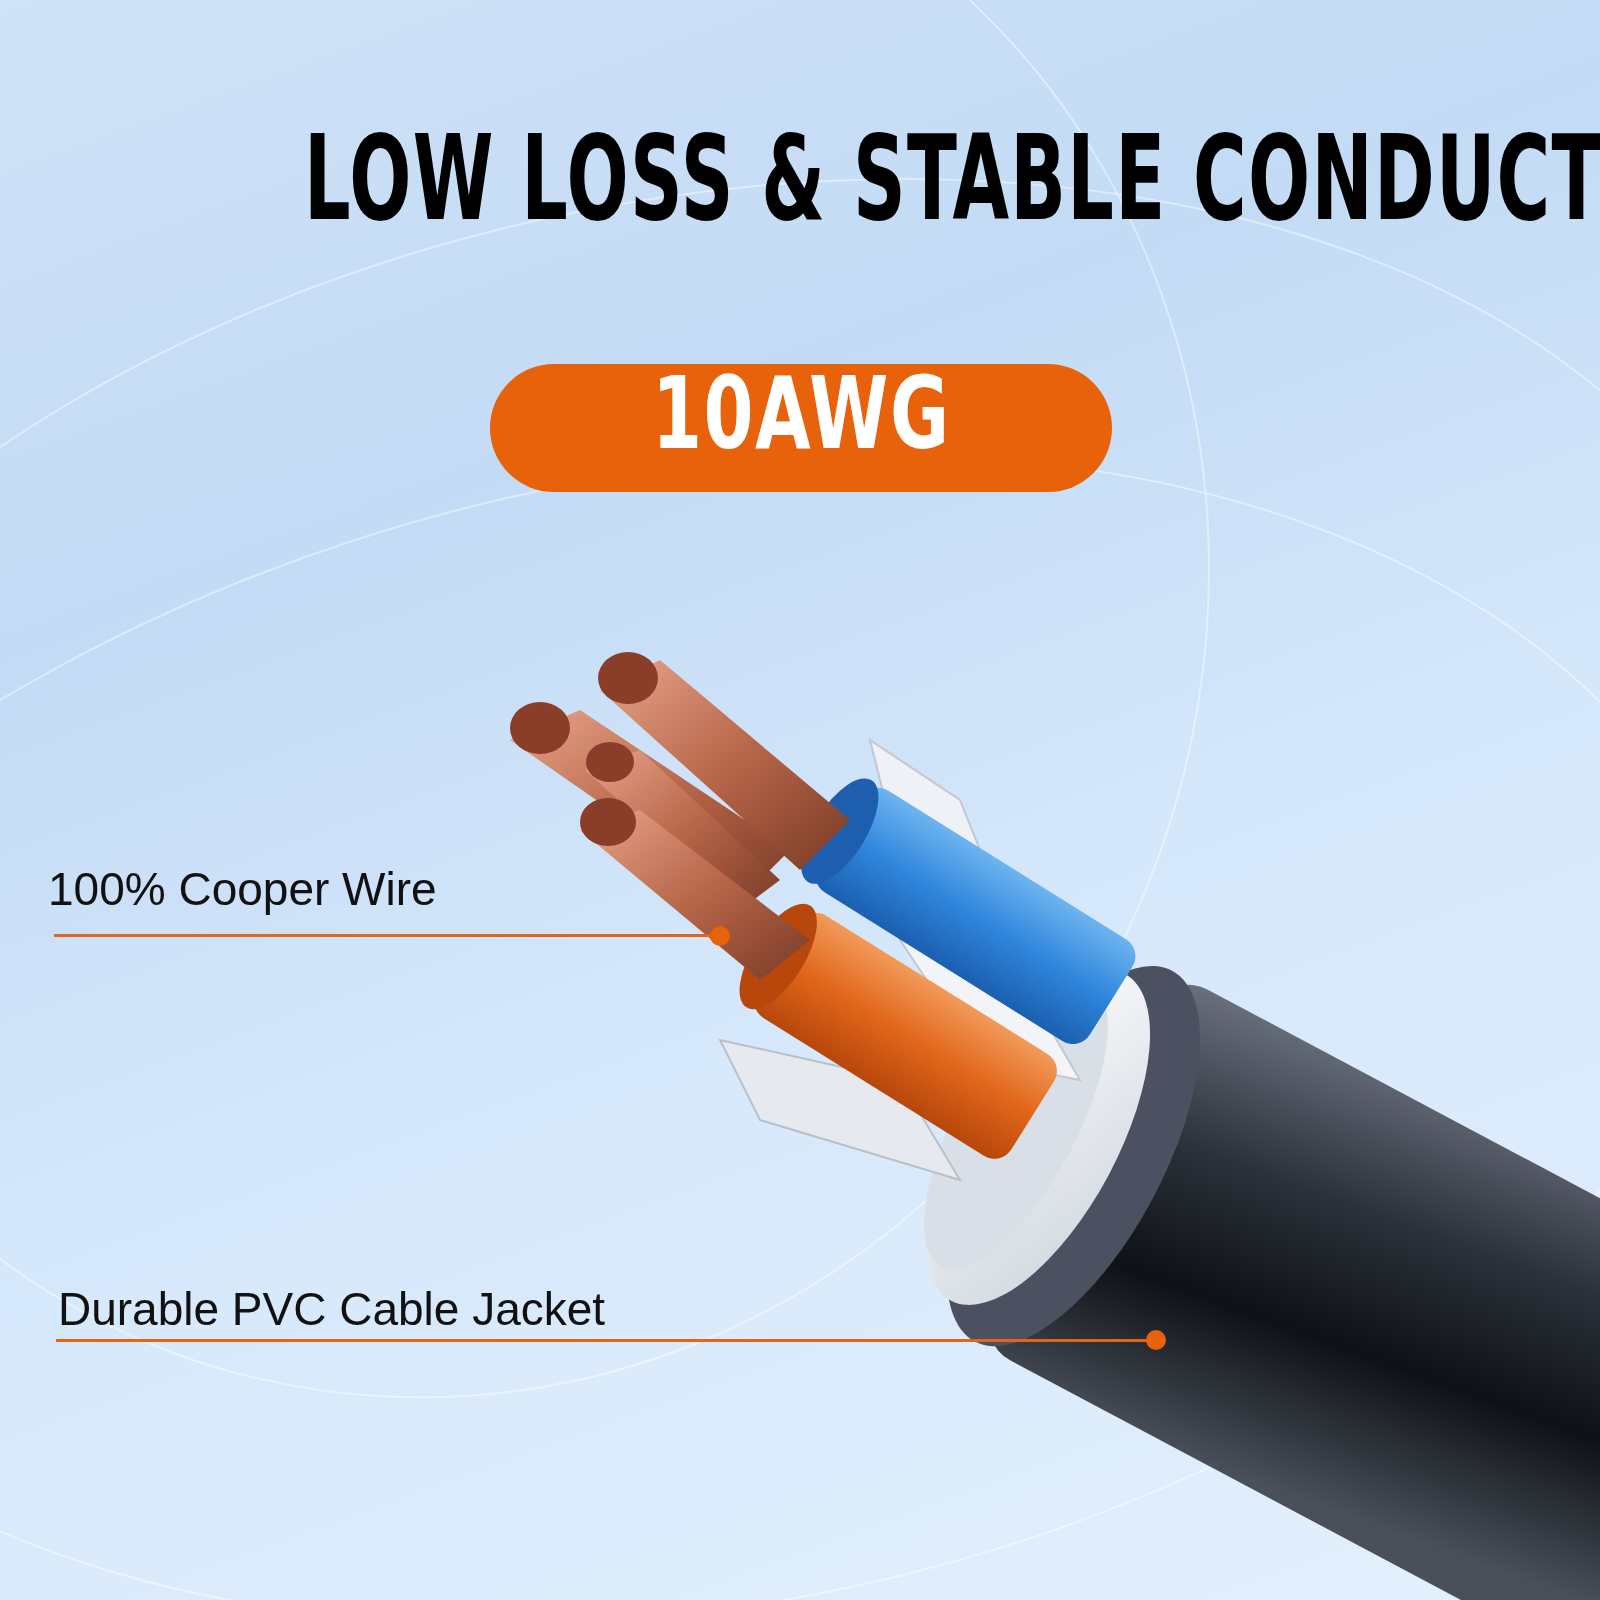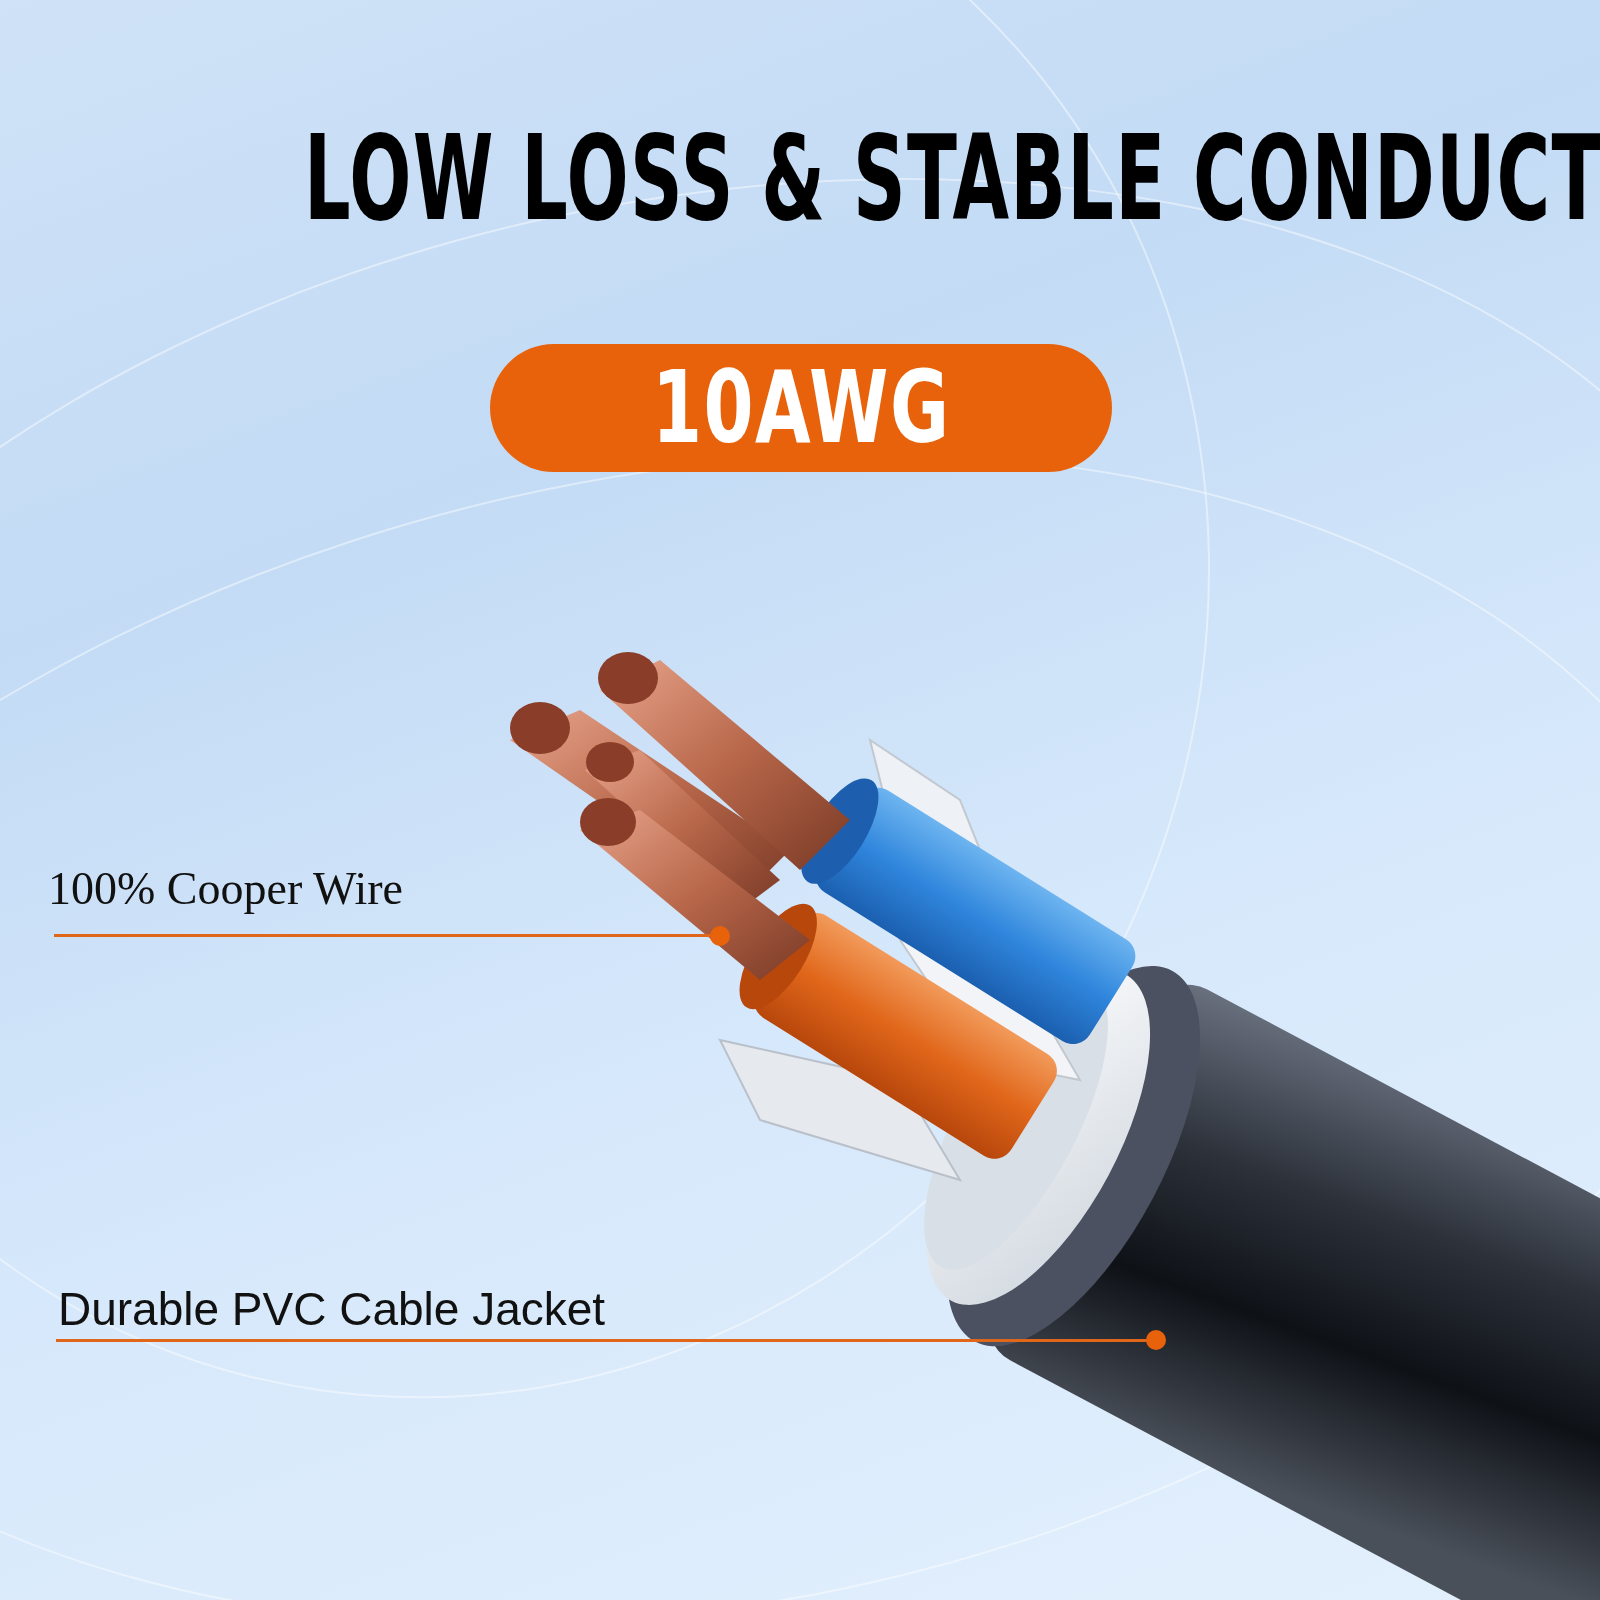--- a/index.html
+++ b/index.html
@@ -14,23 +14,23 @@
     pointer-events: none;
   }
   .headline {
     position: absolute; left: 0; top: 118px; width: 1600px; text-align: center;
     font-family: "DejaVu Sans", sans-serif; font-weight: bold;
     font-size: 118px; line-height: 120px; color: #000;
     transform: scaleX(0.62); transform-origin: 800px 0;
     letter-spacing: 2px; white-space: nowrap;
   }
   .badge {
-    position: absolute; left: 490px; top: 344px; width: 622px; height: 128px;
+    position: absolute; left: 490px; top: 364px; width: 622px; height: 128px;
     background: #e8620b; border-radius: 64px;
-    display: flex; align-items: center; justify-content: center;
+    display: flex; justify-content: center;
   }
   .badge span {
     display: inline-block; color: #fff;
     font-family: "DejaVu Sans", sans-serif; font-weight: bold;
     font-size: 100px; line-height: 100px;
     transform: scaleX(0.72); letter-spacing: 2px;
   }
   .callout-label {
     position: absolute; color: #111; font-size: 46px; line-height: 50px; white-space: nowrap;
   }
@@ -115,19 +115,19 @@
     <path d="M600 690 L660 660 L850 820 L800 870 Z" fill="url(#copperGrad)"></path>
     <path d="M585 770 L640 750 L780 880 L740 910 Z" fill="url(#copperGrad)"></path>
     <path d="M580 830 L640 810 L810 940 L760 980 Z" fill="url(#copperGrad)"></path>
     <ellipse cx="540" cy="728" rx="30" ry="26" fill="#8a3d28"></ellipse>
     <ellipse cx="628" cy="678" rx="30" ry="26" fill="#8a3d28"></ellipse>
     <ellipse cx="610" cy="762" rx="24" ry="20" fill="#8a3d28"></ellipse>
     <ellipse cx="608" cy="822" rx="28" ry="24" fill="#8a3d28"></ellipse>
   </g>
 </svg>
 
-<div class="callout-label" style="left:48px; top:864px;font-family:Liberation Serif, serif;">100% Cooper Wire</div>
+<div class="callout-label" style="left:48px; top:864px;">100% Cooper Wire</div>
 <div class="callout-line" style="left:54px; top:934px; width:666px;"></div>
 <div class="callout-dot" style="left:710px; top:926px;"></div>
 
 <div class="callout-label" style="left:58px; top:1284px;text-align:center;">Durable PVC Cable Jacket</div>
 <div class="callout-line" style="left:56px; top:1339px; width:1098px;"></div>
 <div class="callout-dot" style="left:1146px; top:1330px;"></div>
 
 </body></html>

